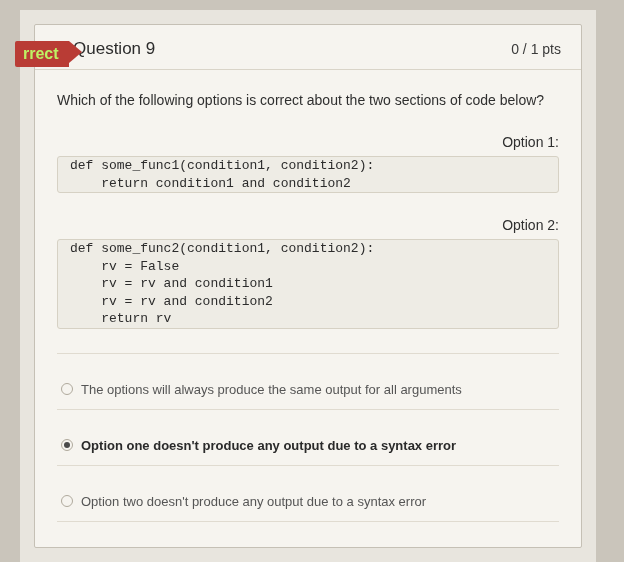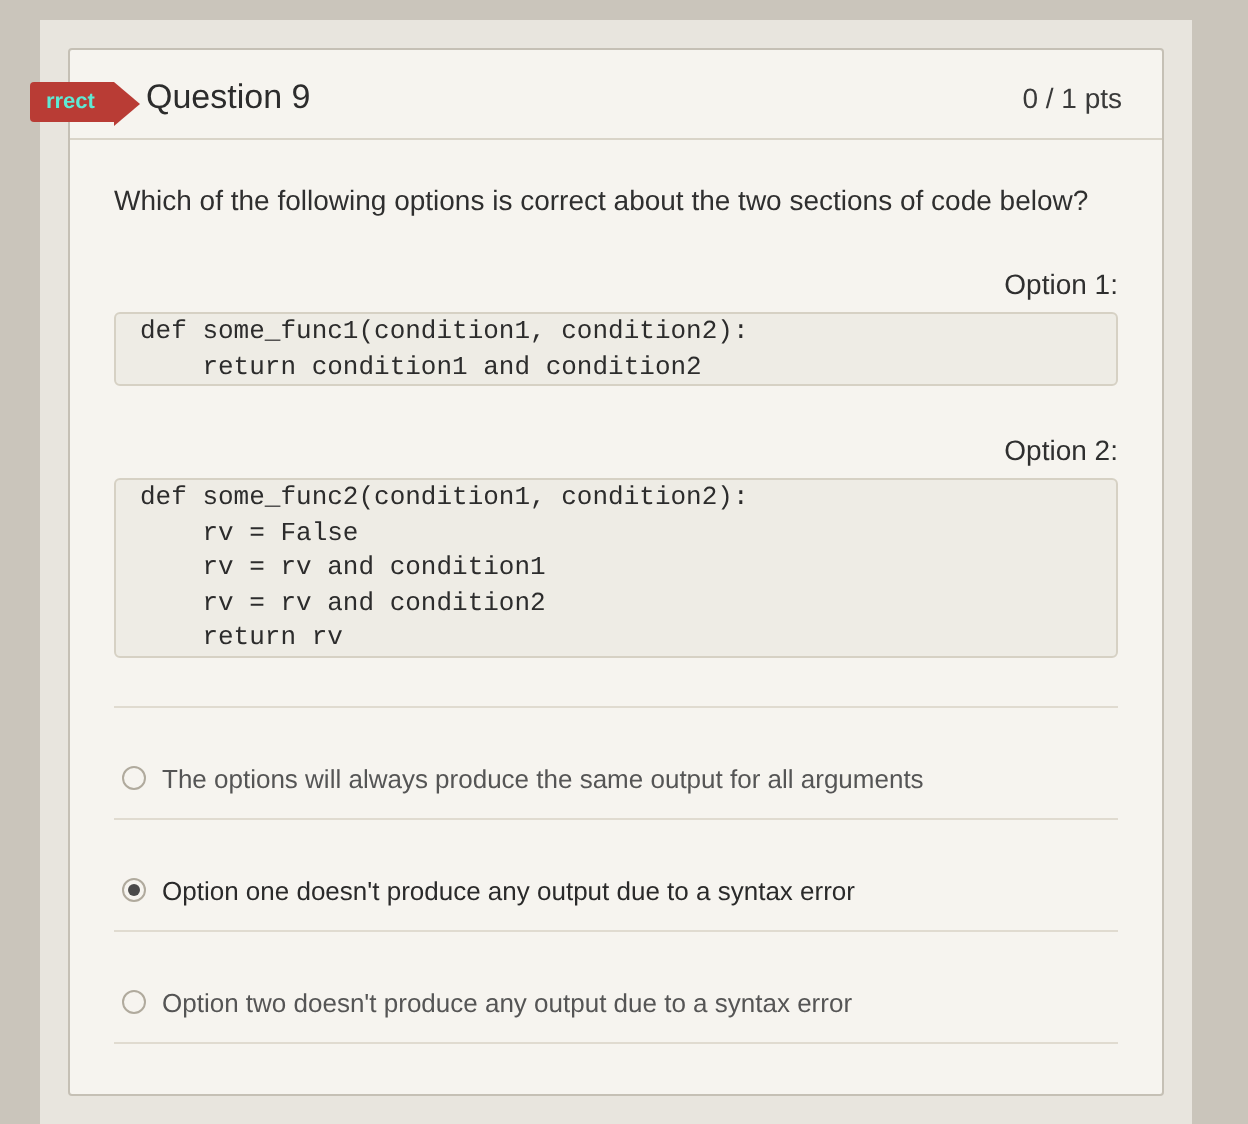--- a/index.html
+++ b/index.html
@@ -26,22 +26,22 @@
       border-radius: 2px;
       width: 100%;
       height: 100%;
       position: relative;
     }
     .badge {
       position: absolute;
       top: 16px;
       left: -20px;
       background: #b93c35;
-      color: #5eead4;
-      font-size: 11px;
+      color: #bef264;
+      font-size: 16px;
       font-weight: bold;
       padding: 4px 10px 4px 8px;
       border-radius: 2px 0 0 2px;
     }
     .badge::after {
       content: "";
       position: absolute;
       right: -13px;
       top: 0;
       width: 0; height: 0;
@@ -121,21 +121,21 @@
     .radio-dot.selected::after {
       content: "";
       position: absolute;
       top: 2px; left: 2px;
       width: 6px; height: 6px;
       background: #4a4a4a;
       border-radius: 50%;
     }
     .answer-row.selected {
       color: #2a2a2a;
-      font-weight: 400;
+      font-weight: 700;
     }
   </style>
 </head>
 <body>
 
 <div class="page-wrap">
   <div class="question-card">
 
     <div class="badge">
       <span>rrect</span>

